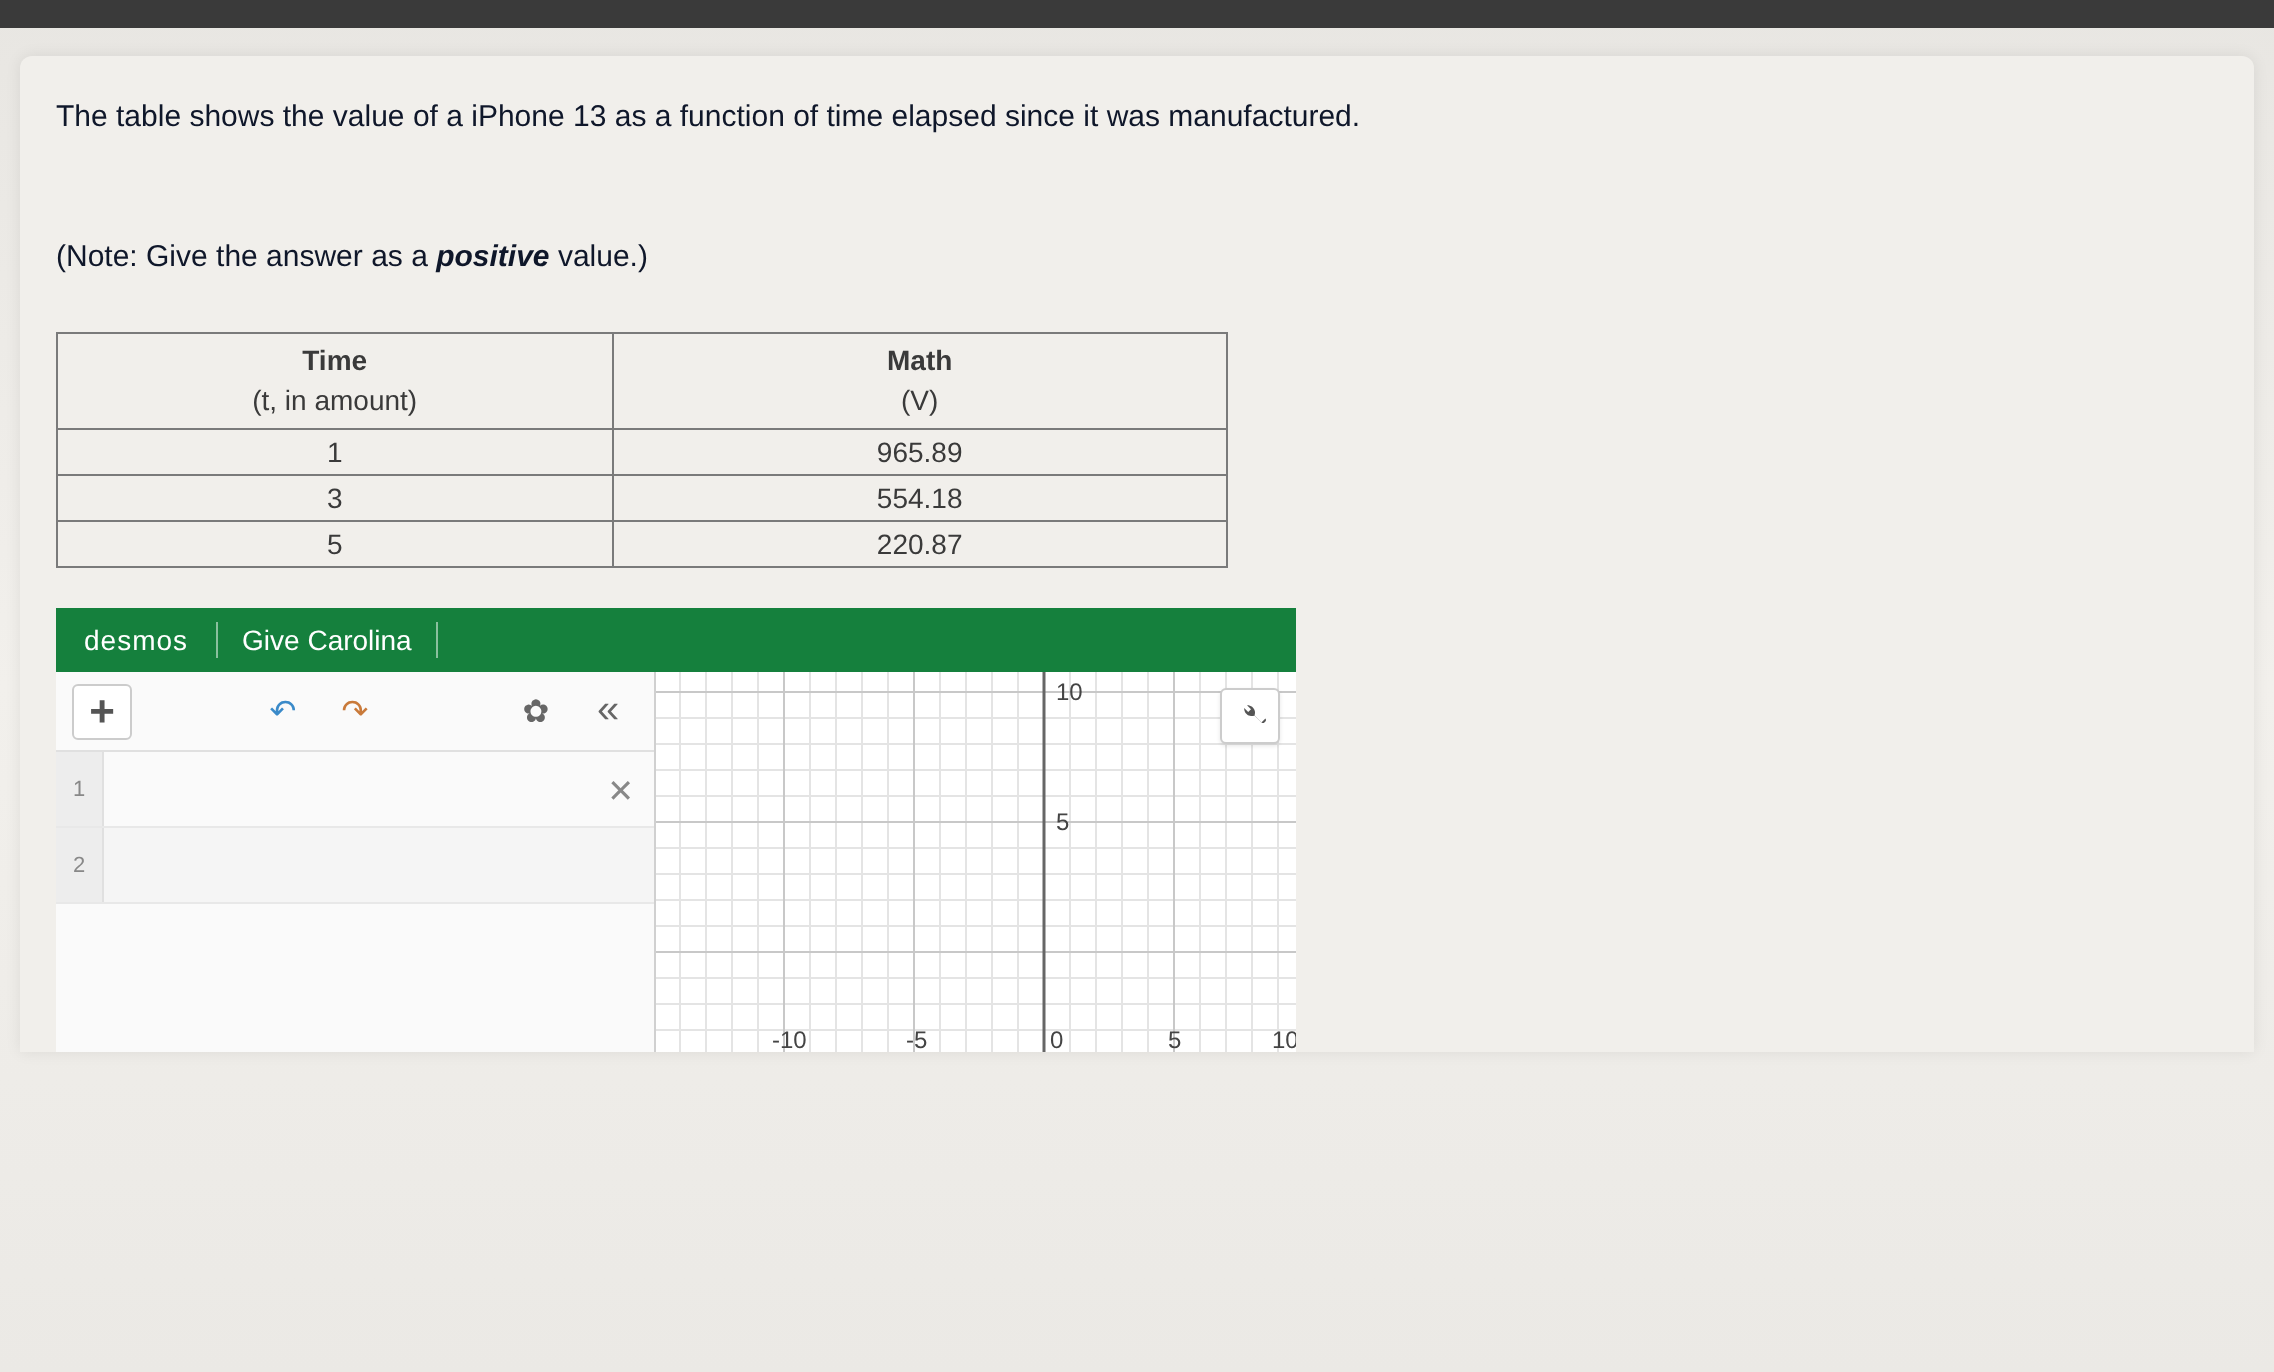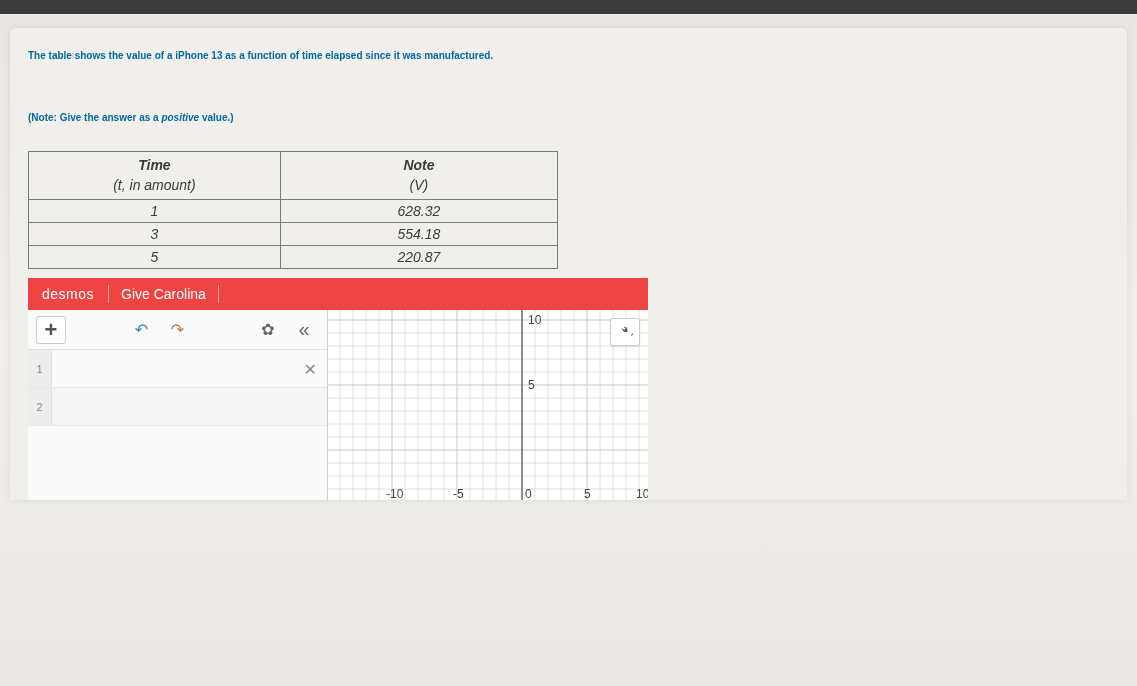--- a/index.html
+++ b/index.html
@@ -17,31 +17,29 @@
     width: 100%;
   }
   .content-card {
     margin: 14px 10px 0 10px;
     background: #f1efeb;
     padding: 20px 18px 0 18px;
     border-radius: 6px 6px 0 0;
     box-shadow: 0 0 8px rgba(0,0,0,0.08);
   }
   .problem-text {
-    color: #0369a1;
-    font-size: 10px;
+    color: #0f172a;
+    font-size: 15px;
     line-height: 1.5;
     margin-bottom: 32px;
-    font-weight: bold;
   }
   .data-table {
     border-collapse: collapse;
-    width: 530px;
-    margin-bottom: 9px;
-    font-style: italic;
+    width: 586px;
+    margin-bottom: 20px;
   }
   .data-table th, .data-table td {
     border: 1px solid #7a7a7a;
     text-align: center;
     font-size: 14px;
     color: #3a3a3a;
     font-weight: normal;
     padding: 3px 0;
   }
   .data-table th {
@@ -49,21 +47,21 @@
     padding: 4px 0;
   }
   .data-table th.time-col { width: 280px; }
   .data-table th.value-col { width: 310px; }
   .th-inner { line-height: 1.4; }
 
   .desmos-wrap {
     width: 620px;
   }
   .desmos-header {
-    background: #ef4444;
+    background: #15803d;
     color: #fff;
     display: flex;
     align-items: center;
     height: 32px;
     font-size: 14px;
   }
   .desmos-logo {
     padding: 0 14px;
     font-weight: 500;
     letter-spacing: 0.5px;
@@ -166,30 +164,30 @@
     <thead>
       <tr>
         <th class="time-col">
           <div class="th-inner">
             <div>Time</div>
             <div style="font-weight:normal">(t, in amount)</div>
           </div>
         </th>
         <th class="value-col">
           <div class="th-inner">
-            <div>Note</div>
+            <div>Math</div>
             <div style="font-weight:normal">(V)</div>
           </div>
         </th>
       </tr>
     </thead>
     <tbody>
       <tr>
         <td>1</td>
-        <td>628.32</td>
+        <td>965.89</td>
       </tr>
       <tr>
         <td>3</td>
         <td>554.18</td>
       </tr>
       <tr>
         <td>5</td>
         <td>220.87</td>
       </tr>
     </tbody>

